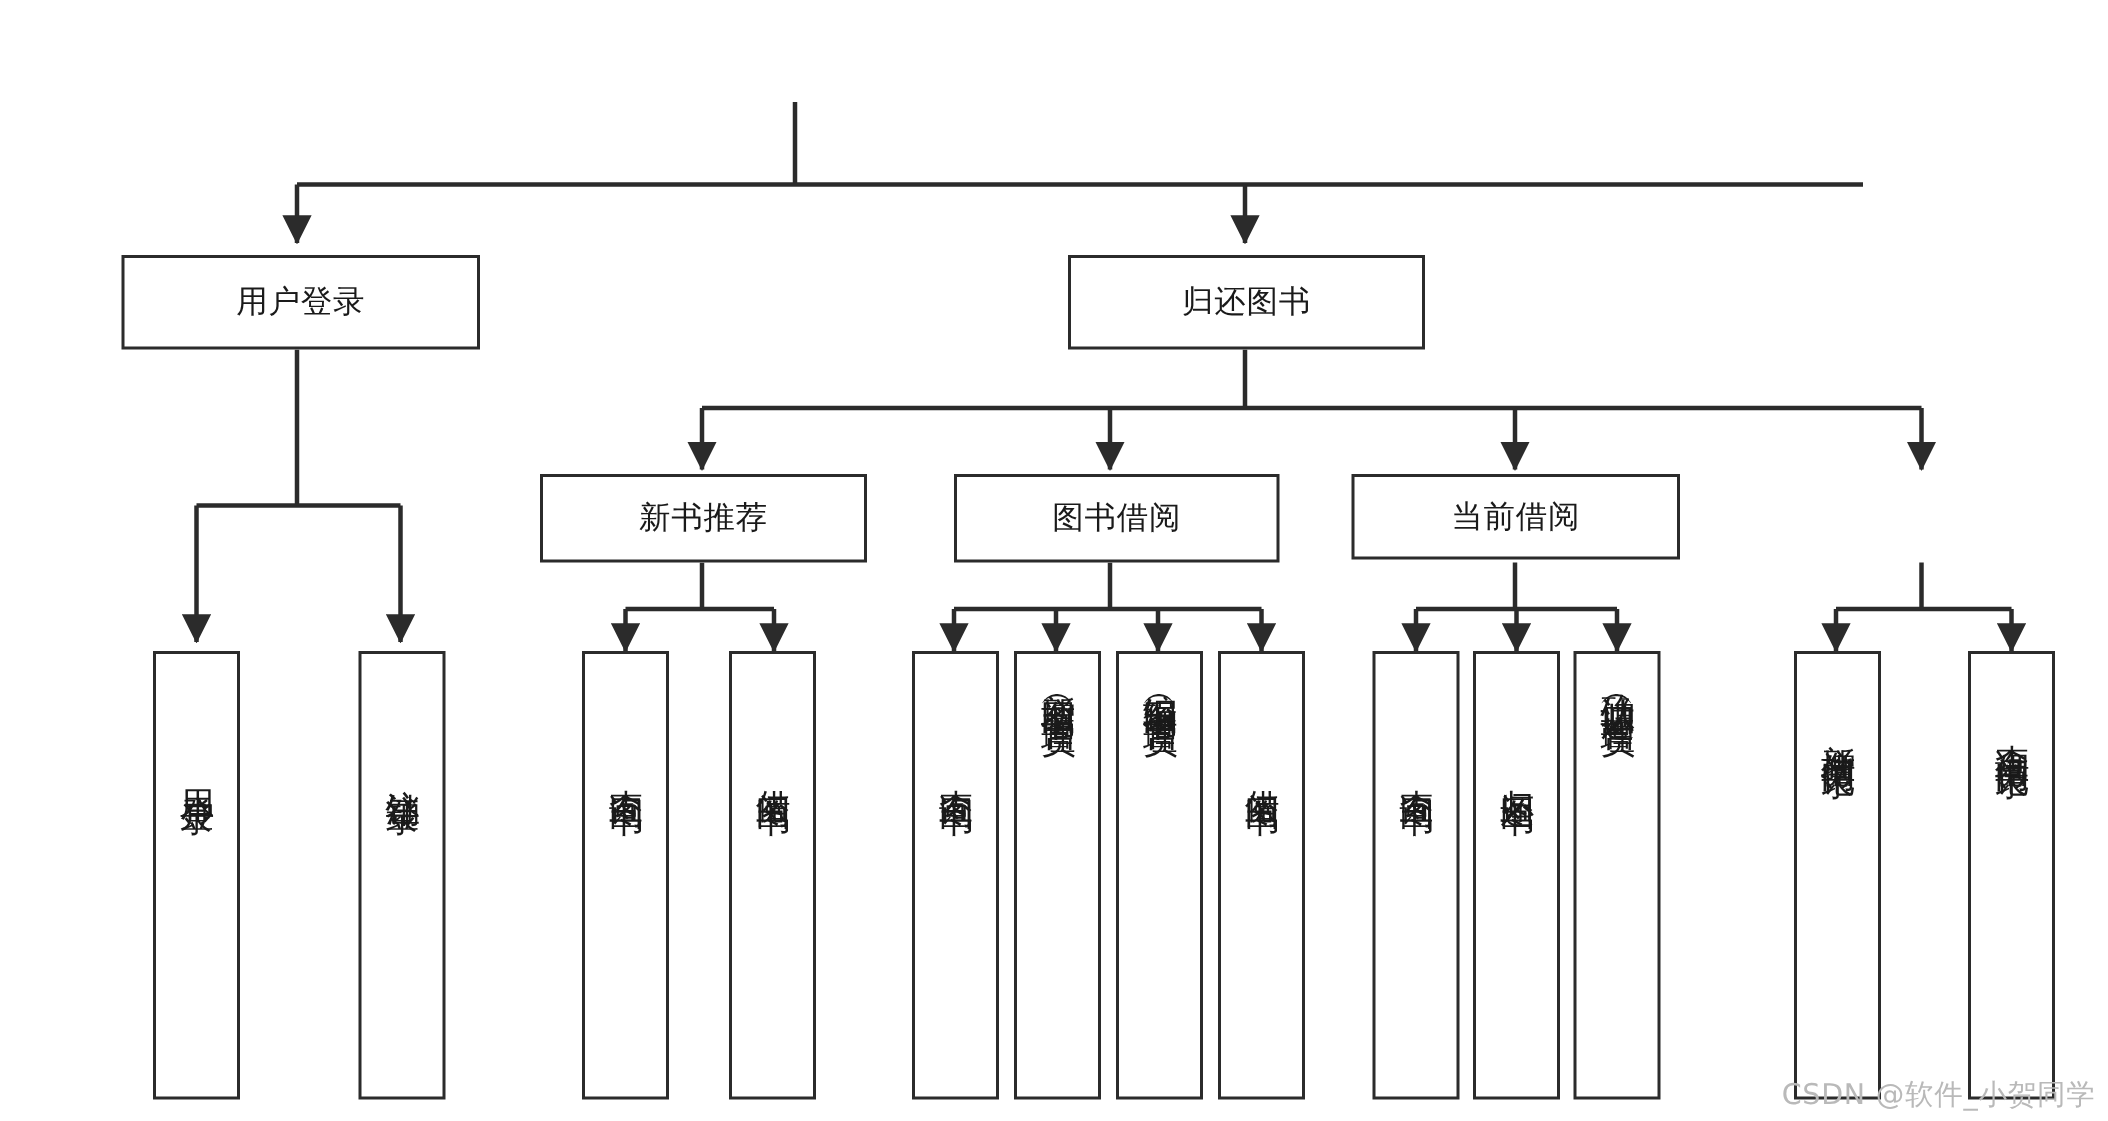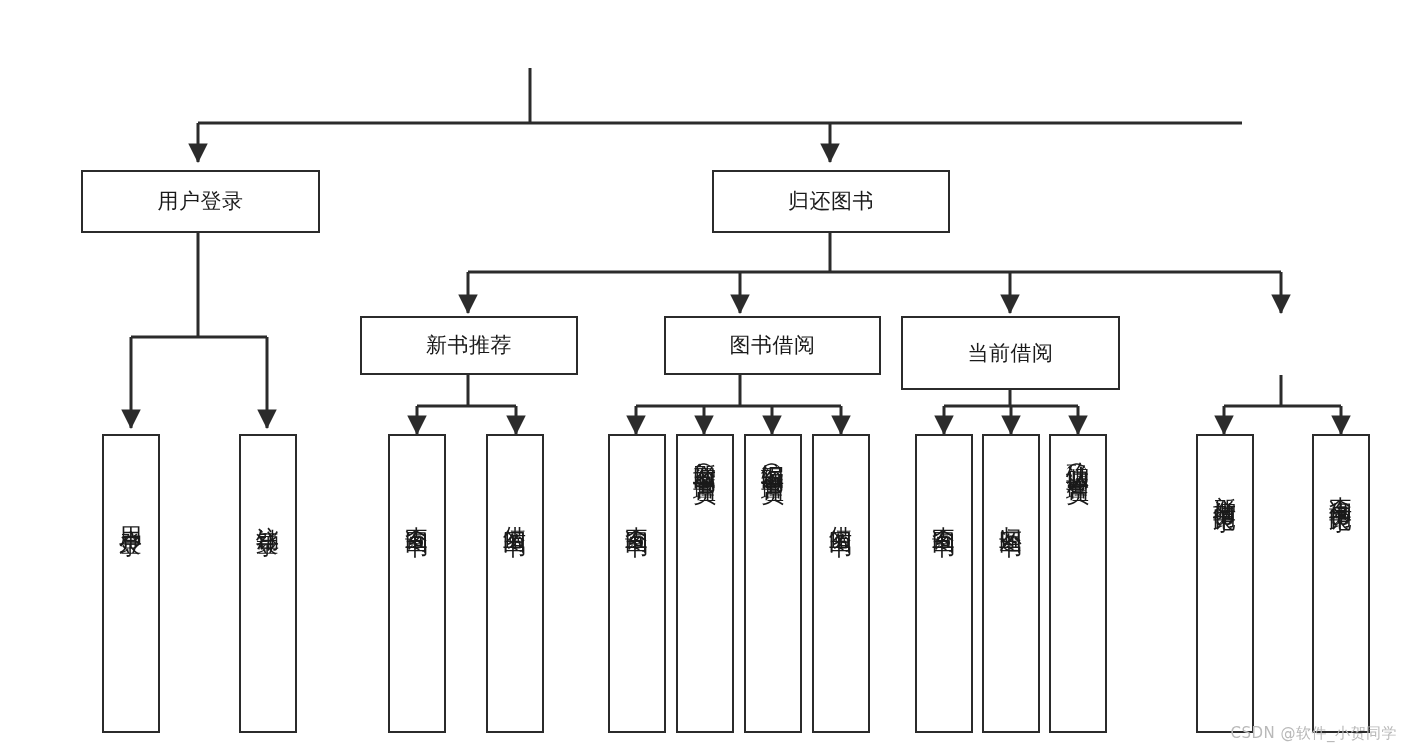--- a/index.html
+++ b/index.html
@@ -57,21 +57,21 @@
     text-orientation: upright;
     font-size: 23px;
     line-height: 1.05;
     letter-spacing: 3px;
     white-space: nowrap;
   }
   .watermark {
     position: absolute;
     right: 8px;
     bottom: 4px;
-    font-size: 15px;
+    font-size: 19px;
     color: #b9b9b9;
     white-space: nowrap;
     letter-spacing: 0.5px;
   }
 </style>
 </head>
 <body>
 
 <div id="canvas">
 
@@ -129,24 +129,24 @@
   <div class="node horiz" style="left:81px; top:170px; width:239px; height:63px;">
     <span class="label">用户登录</span>
   </div>
   <div class="node horiz" style="left:712px; top:170px; width:238px; height:63px;">
     <span class="label">归还图书</span>
   </div>
 
   <div class="node horiz" style="left:360px; top:316px; width:218px; height:59px;">
     <span class="label">新书推荐</span>
   </div>
-  <div class="node horiz" style="left:664px; top:316px; width:217px; height:59px;">
+  <div class="node horiz" style="left:636px; top:316px; width:217px; height:59px;">
     <span class="label">图书借阅</span>
   </div>
-  <div class="node horiz" style="left:901px; top:316px; width:219px; height:74px;">
+  <div class="node horiz" style="left:901px; top:316px; width:219px; height:57px;">
     <span class="label">当前借阅</span>
   </div>
 
   <div class="node vert" style="left:102px; top:434px; width:58px; height:299px; padding-top:72px;">
     <span class="label">用户登录</span>
   </div>
   <div class="node vert" style="left:239px; top:434px; width:58px; height:299px; padding-top:72px;">
     <span class="label">注销登录</span>
   </div>
 

